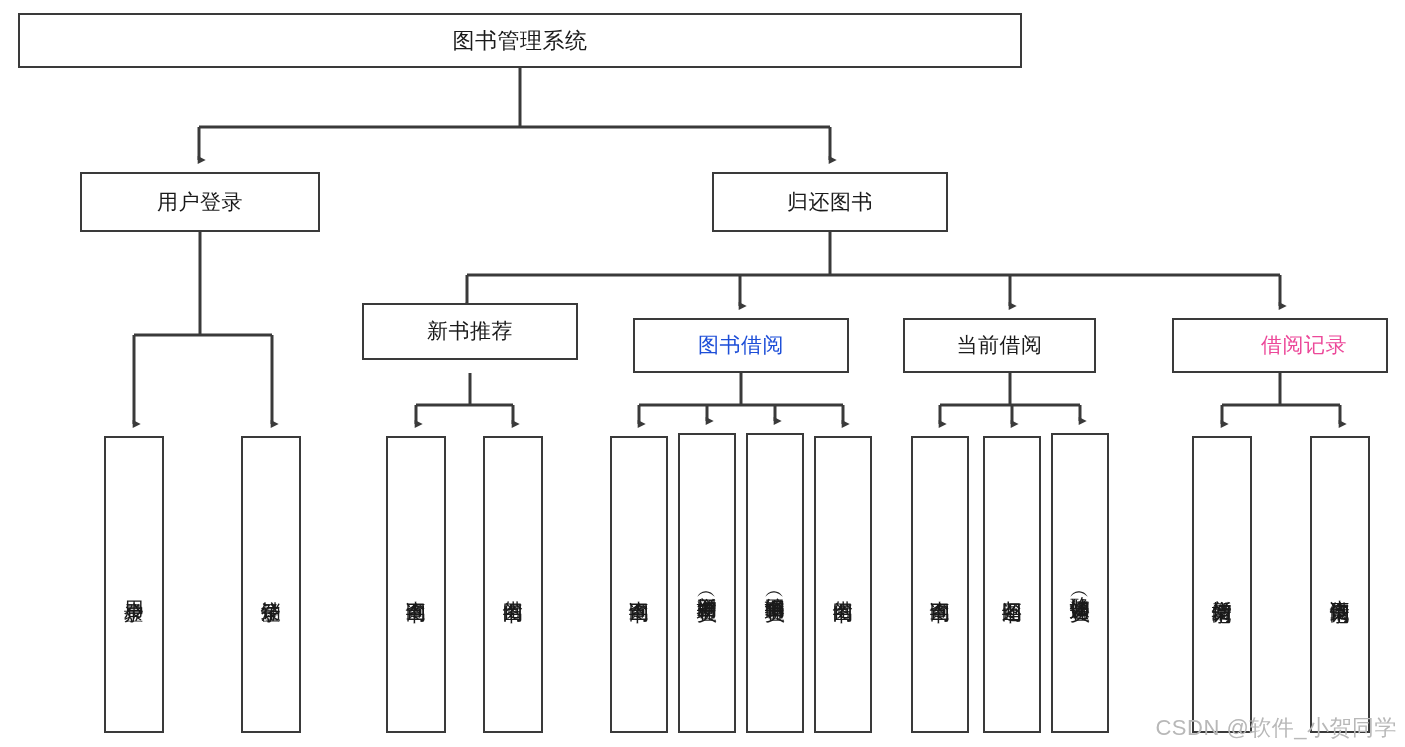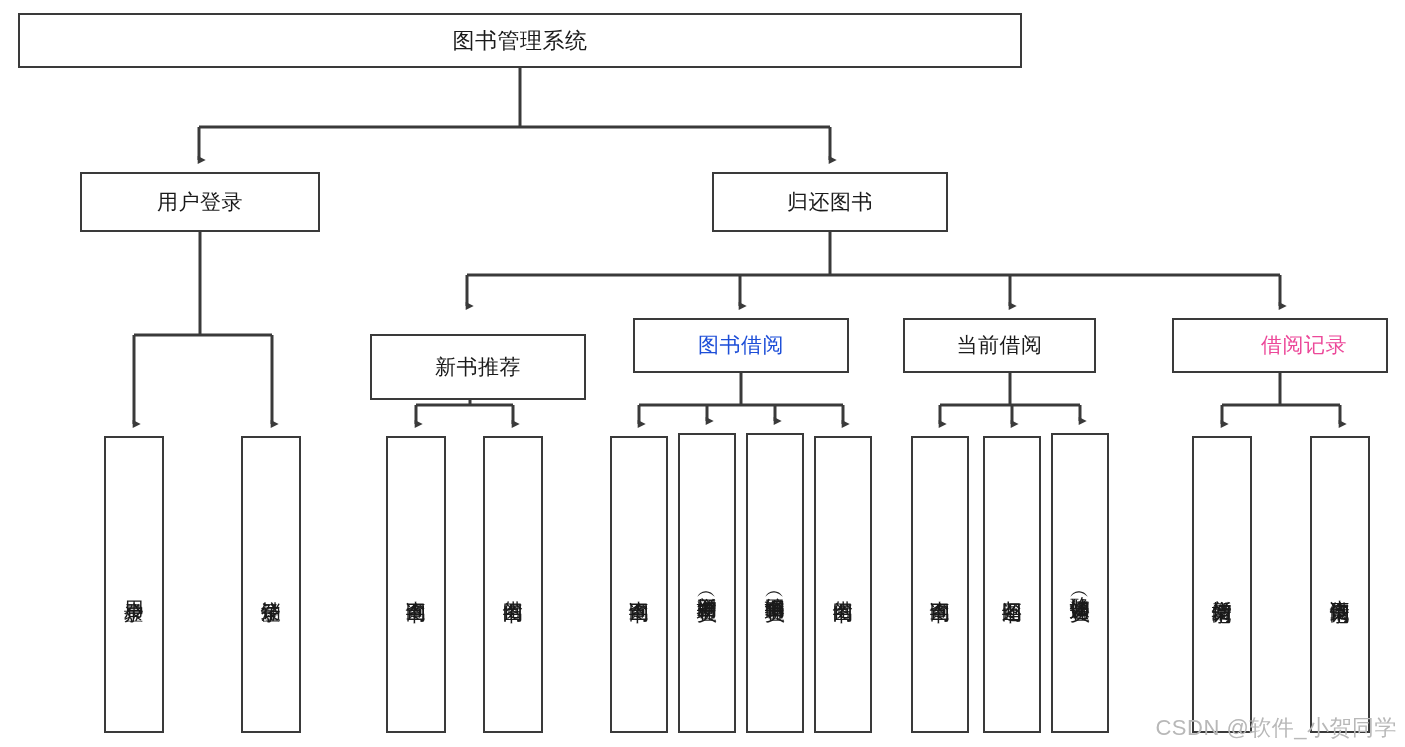--- a/index.html
+++ b/index.html
@@ -131,21 +131,21 @@
     <span class="node-label" style="color: rgb(26, 26, 26);">图书管理系统</span>
   </div>
 
   <div class="node" style="left: 80px; top: 172px; width: 240px; height: 60px; border-color: rgb(58, 58, 58); background: rgb(255, 255, 255);">
     <span class="node-label" style="color: rgb(26, 26, 26);">用户登录</span>
   </div>
   <div class="node" style="left: 712px; top: 172px; width: 236px; height: 60px; border-color: rgb(58, 58, 58); background: rgb(255, 255, 255);">
     <span class="node-label" style="color: rgb(26, 26, 26);">归还图书</span>
   </div>
 
-  <div class="node" style="left: 362px; top: 334px; width: 216px; height: 66px; border-color: rgb(58, 58, 58); background: rgb(255, 255, 255); margin-left: 8px;">
+  <div class="node" style="left: 362px; top: 303px; width: 216px; height: 57px; border-color: rgb(58, 58, 58); background: rgb(255, 255, 255);">
     <span class="node-label" style="color: rgb(26, 26, 26);">新书推荐</span>
   </div>
   <div class="node" style="left: 633px; top: 318px; width: 216px; height: 55px; border-color: rgb(58, 58, 58); background: rgb(255, 255, 255);">
     <span class="node-label" style="color: #1d4ed8;">图书借阅</span>
   </div>
   <div class="node" style="left: 903px; top: 318px; width: 193px; height: 55px; border-color: rgb(58, 58, 58); background: rgb(255, 255, 255);">
     <span class="node-label" style="color: rgb(26, 26, 26);">当前借阅</span>
   </div>
   <div class="node" style="left: 1172px; top: 318px; width: 216px; height: 55px; border-color: rgb(58, 58, 58); background: rgb(255, 255, 255);">
     <span class="node-label" style="color: #ec4899; margin-left: 48px;">借阅记录</span>

